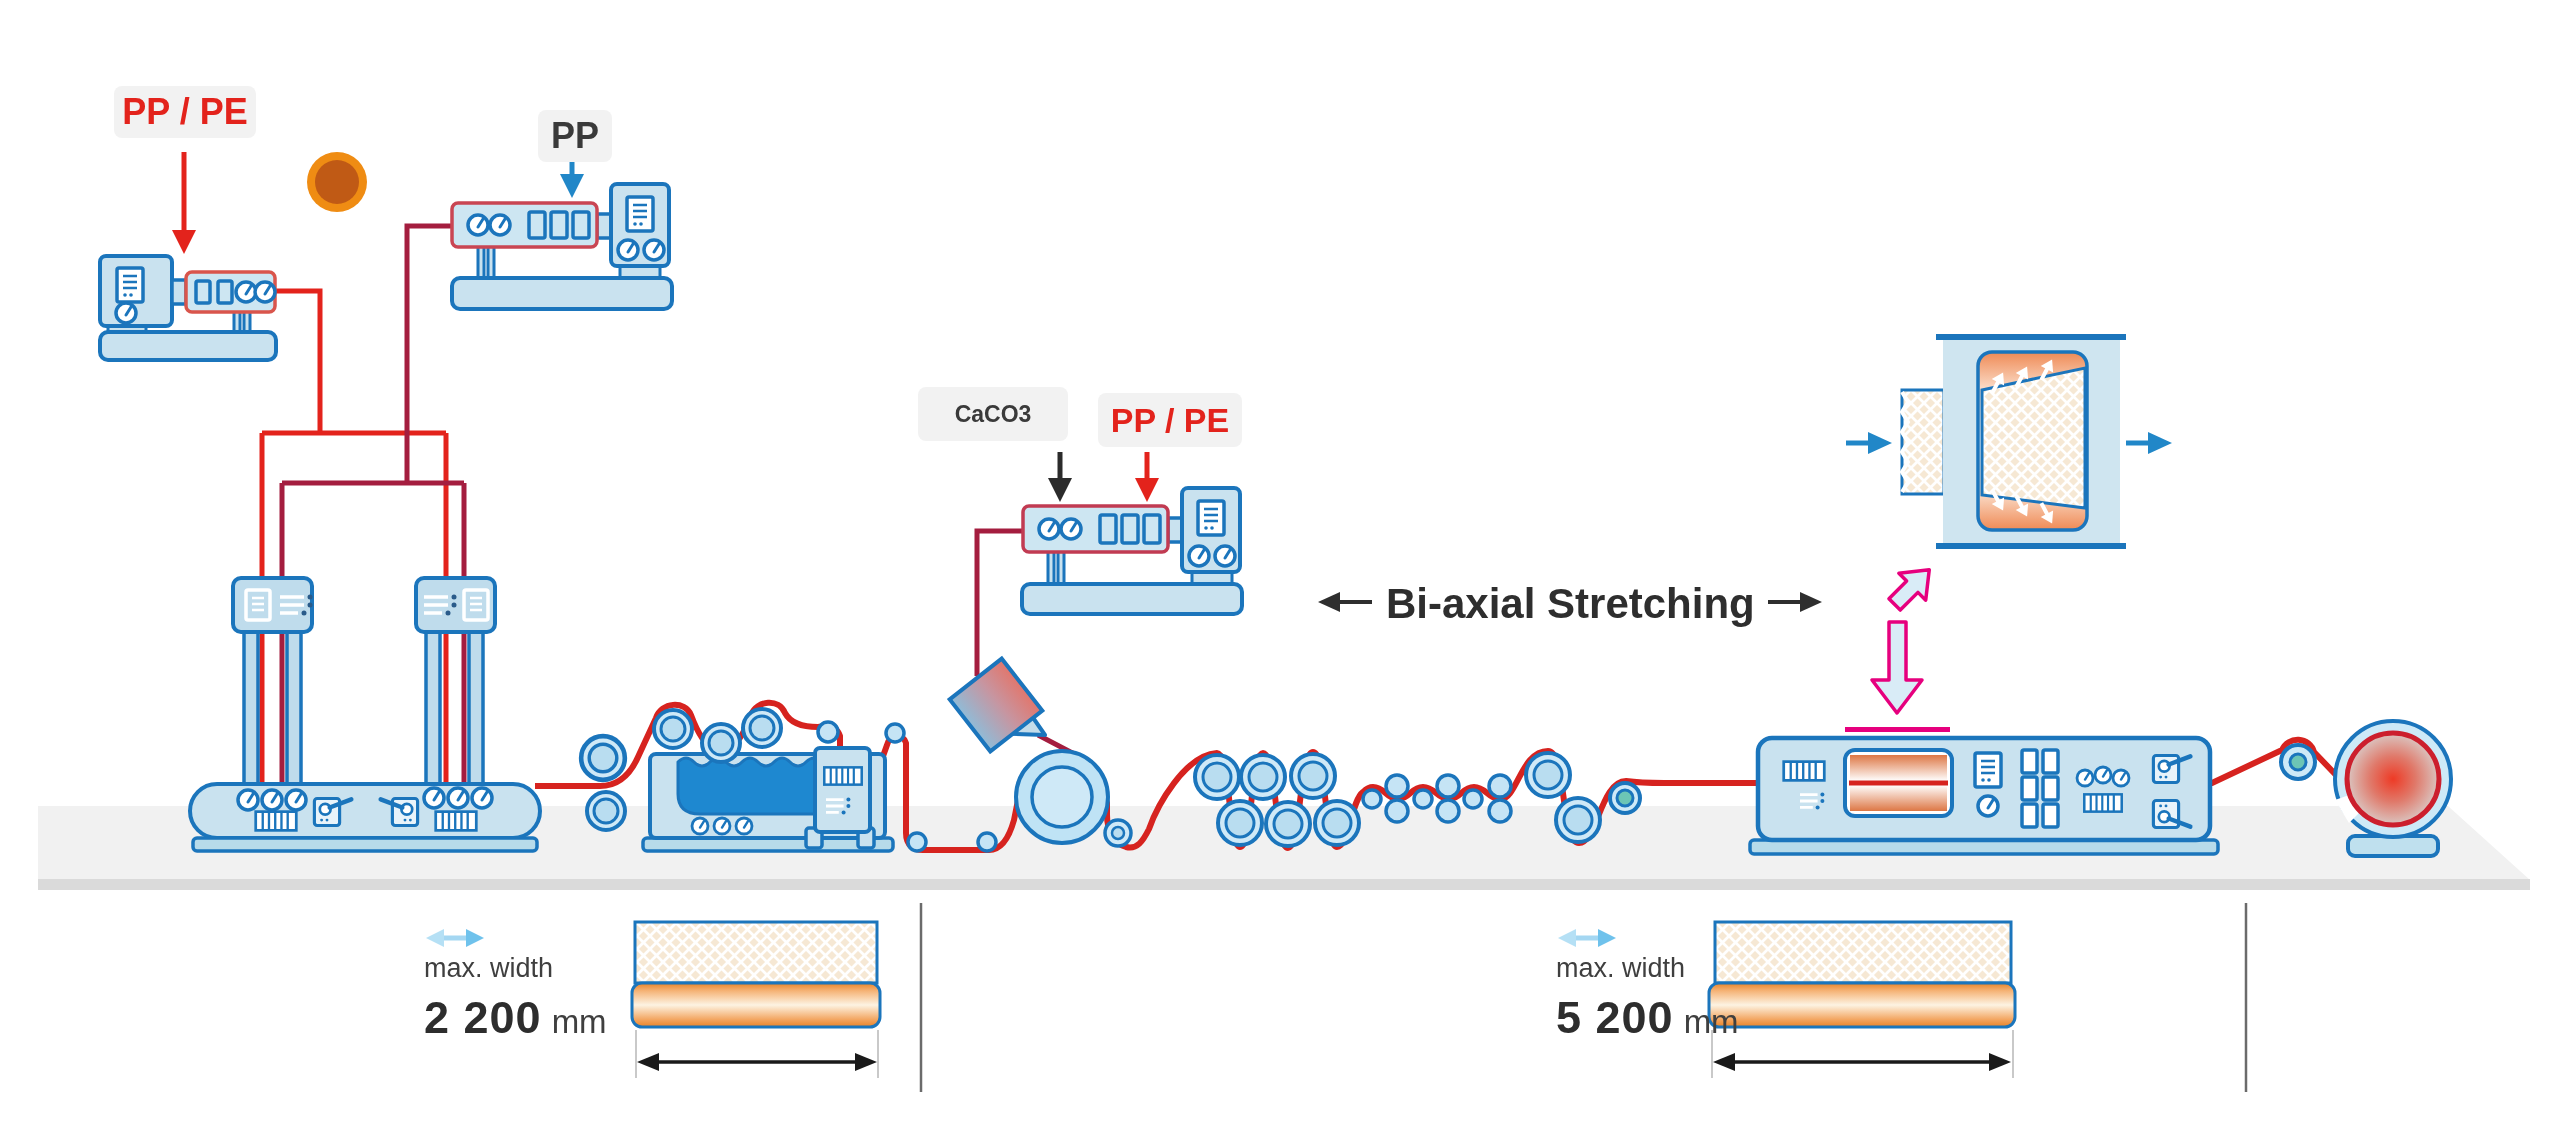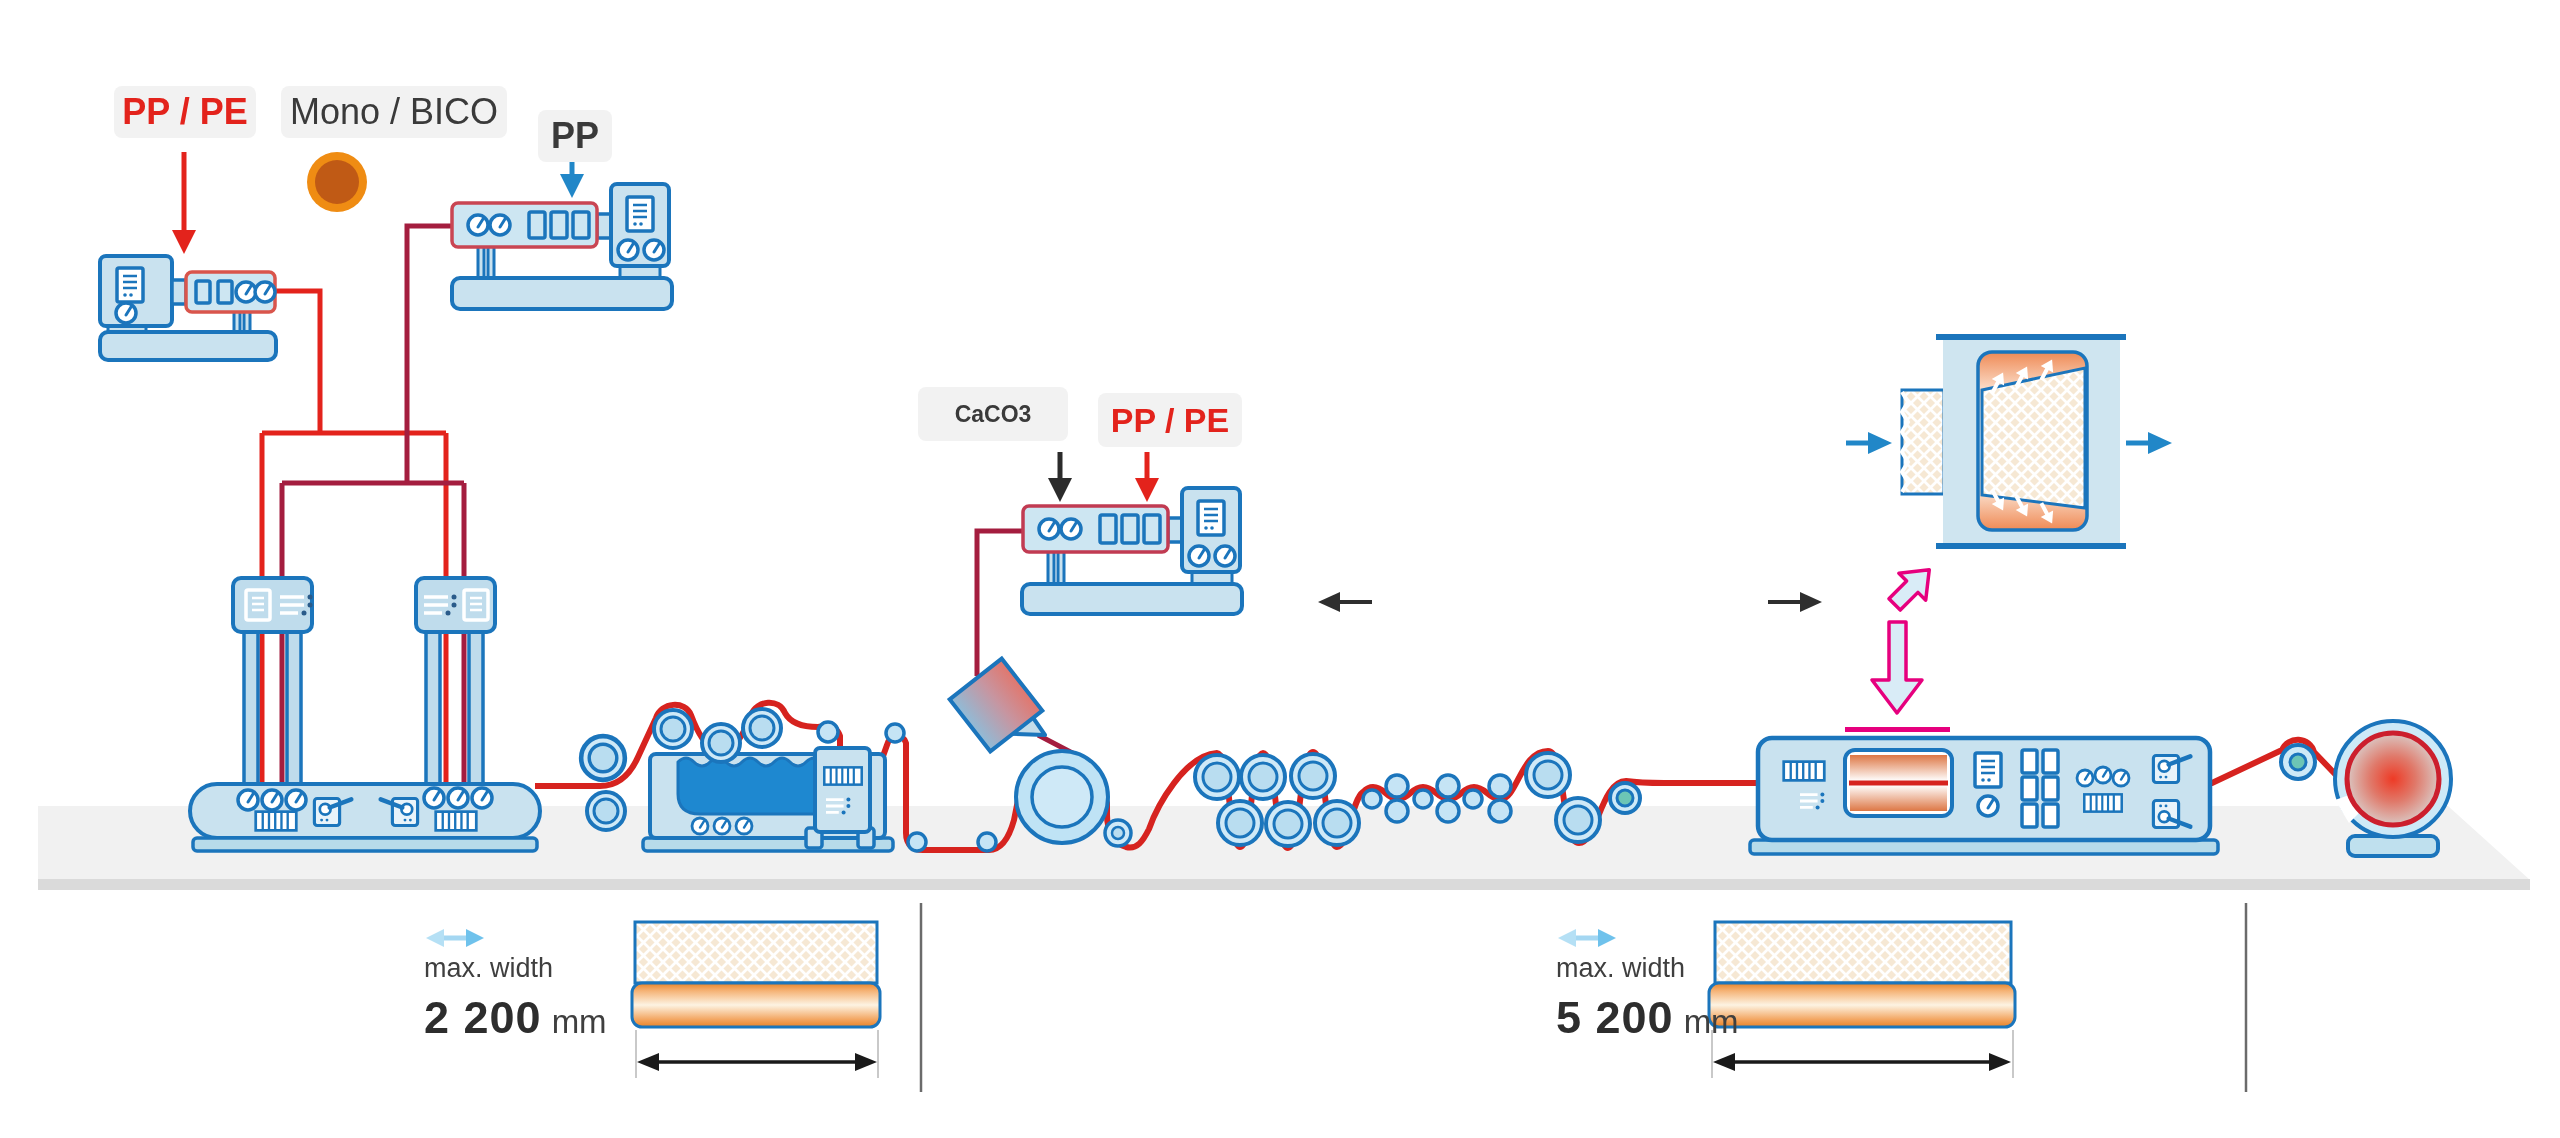--- a/index.html
+++ b/index.html
@@ -478,29 +478,29 @@
       <polygon points="2011,1062 1989,1053 1989,1071" fill="#1a1a1a"></polygon>
     </g>
   </g>
 
   <line x1="921" y1="903" x2="921" y2="1092" stroke="#6b6b6b" stroke-width="2.5"></line>
   <line x1="2246" y1="903" x2="2246" y2="1092" stroke="#6b6b6b" stroke-width="2.5"></line>
 </svg>
 
 <div class="pill red" style="left:114px;top:86px;width:142px;height:52px;">PP / PE</div>
 
-<div class="pill" style="left:281px;top:86px;width:226px;height:52px;">Mono / BICO</div>
 
 <div class="pill bold" style="left:538px;top:80px;width:74px;height:52px;margin-top:30px;">PP</div>
 
 
 <div class="pill bold" style="left:918px;top:387px;width:150px;height:54px;font-size:23px;">CaCO3</div>
 
 <div class="pill red" style="left:1098px;top:393px;width:144px;height:54px;font-size:34px;">PP / PE</div>
 
+<div class="biaxial">Bi-axial Stretching</div>
 
 <div class="measure" style="left:424px;top:948px;">
   <div class="cap">max. width</div>
   <div class="valrow">
     <span class="val">2 200</span>
     <span class="unit">mm</span>
   </div>
 </div>
 
 <div class="measure" style="left:1556px;top:948px;">

